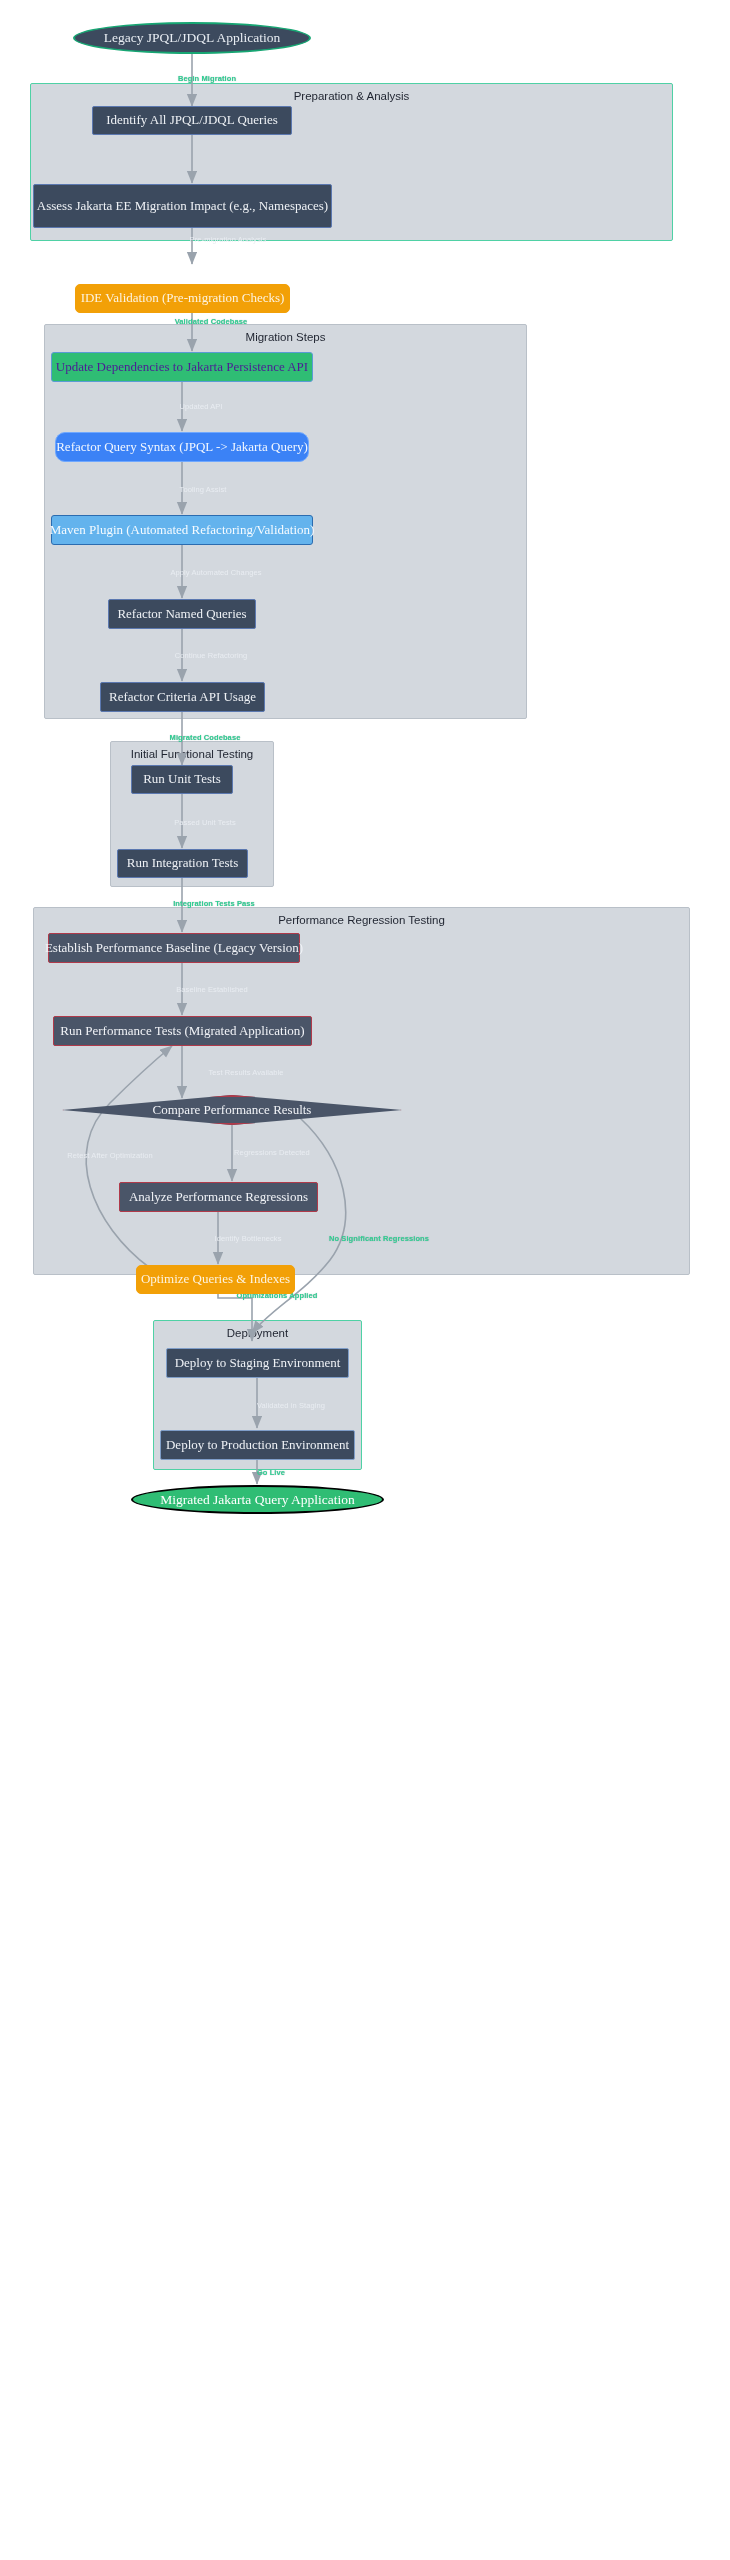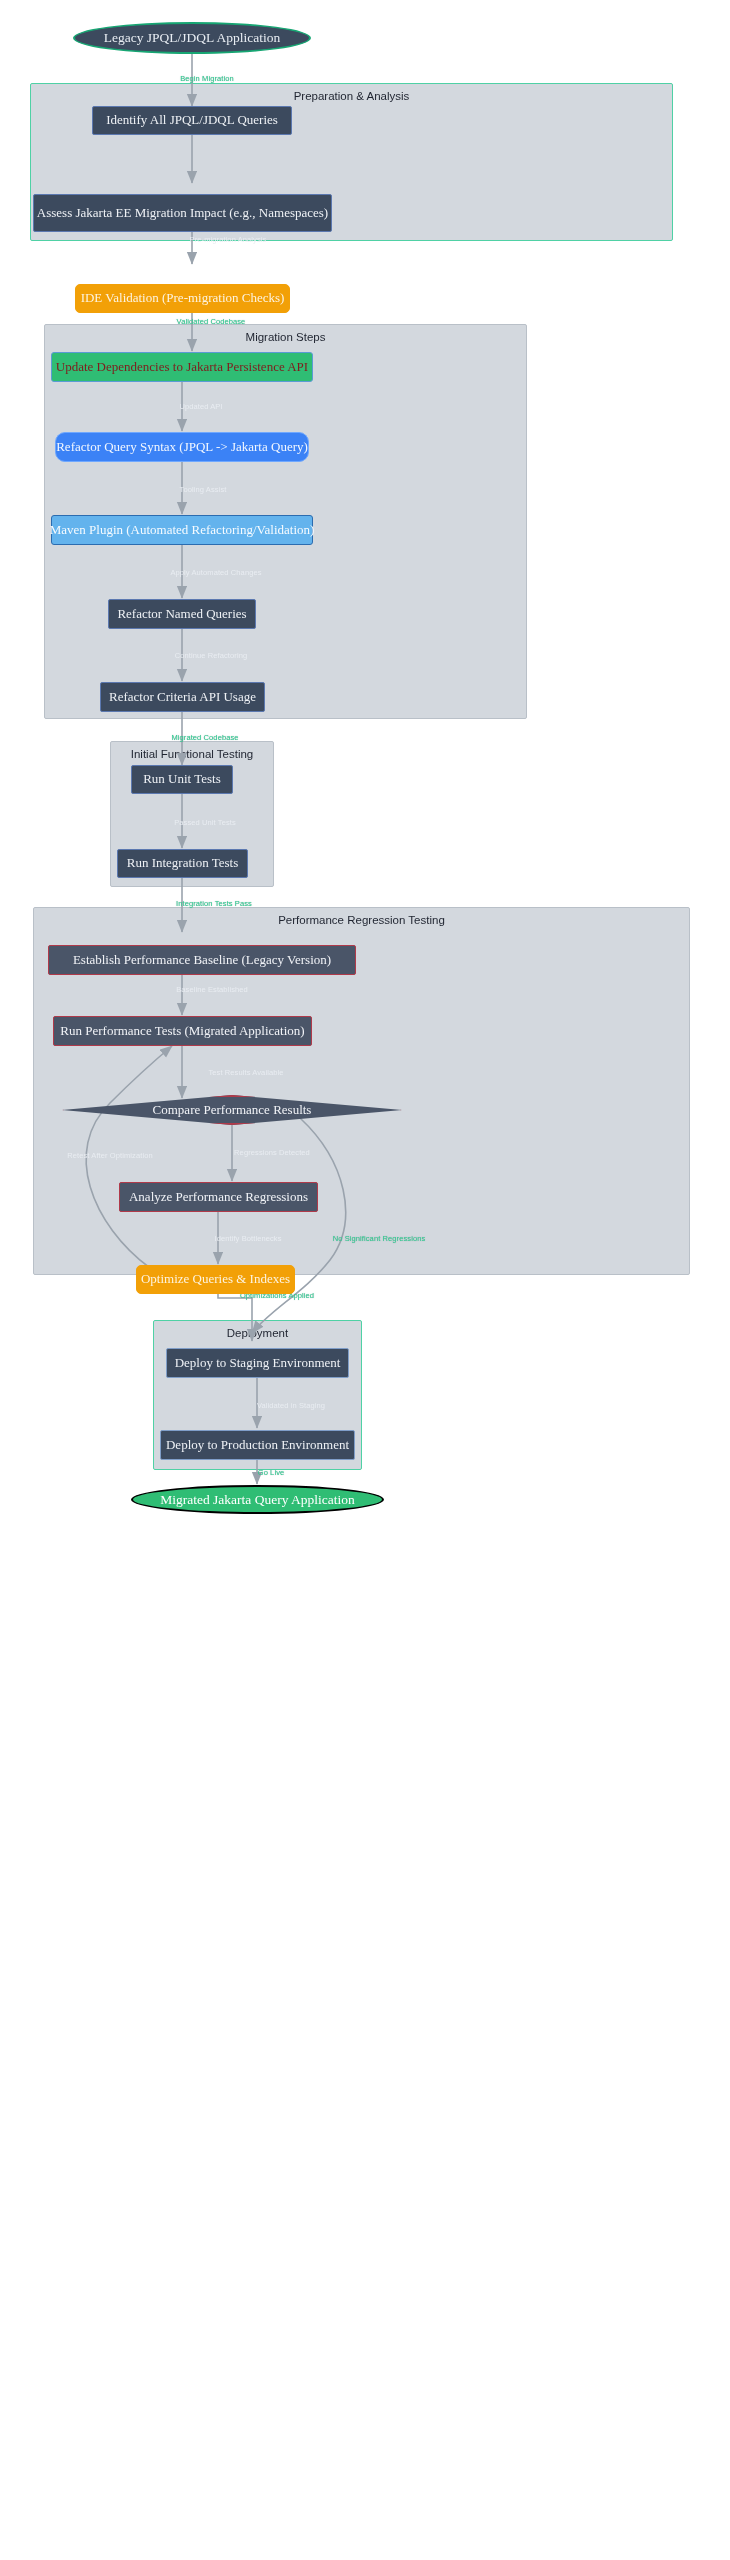--- a/index.html
+++ b/index.html
@@ -57,21 +57,21 @@
     border-radius: 2px;
   }
   .n-orange {
     background: #f2a007;
     color: #fdf3e0;
     border: 1.5px solid #f2a007;
     border-radius: 5px;
   }
   .n-green {
     background: #2fbd74;
-    color: #7f1d1d;
+    color: #4c1d95;
     border: 1.5px solid #5b9bd5;
     border-radius: 3px;
   }
   .n-blue {
     background: #3b82f6;
     color: #f2f7ff;
     border: 1.5px solid #6fa8ff;
     border-radius: 3px;
   }
   .n-lightblue {
@@ -151,20 +151,21 @@
     font-size: 7.5px;
     color: #e9edf2;
     white-space: nowrap;
     z-index: 3;
     transform: translate(-50%, -50%);
     letter-spacing: 0.1px;
   }
   .edge-label.chip {
     color: #2fd193;
     text-shadow: 0 0 1px rgba(120,130,140,0.7);
+    font-weight: bold;
   }
 </style>
 </head>
 <body>
 
 <div id="canvas">
 
   <div class="subgraph teal" style="left:30px; top:83px; width:643px; height:158px;">
     <div class="subgraph-title">Preparation &amp; Analysis</div>
   </div>
@@ -254,21 +255,21 @@
   <div class="edge-label chip" style="left:271px; top:1472px;">Go Live</div>
 
   <div class="node n-start" style="left:73px; top:22px; width:238px; height:32px;">
     <span>Legacy JPQL/JDQL Application</span>
   </div>
 
   <div class="node n-dark" style="left:92px; top:106px; width:200px; height:29px;">
     <span>Identify All JPQL/JDQL Queries</span>
   </div>
 
-  <div class="node n-dark" style="left:33px; top:194px; width:299px; height:38px;">
+  <div class="node n-dark" style="left:33px; top:184px; width:299px; height:44px;">
     <span>Assess Jakarta EE Migration Impact (e.g., Namespaces)</span>
   </div>
 
   <div class="node n-orange" style="left:75px; top:265px; width:215px; height:29px;margin-top:19px;">
     <span>IDE Validation (Pre-migration Checks)</span>
   </div>
 
   <div class="node n-green" style="left:51px; top:352px; width:262px; height:30px;">
     <span>Update Dependencies to Jakarta Persistence API</span>
   </div>
@@ -290,21 +291,21 @@
   </div>
 
   <div class="node n-dark" style="left:131px; top:765px; width:102px; height:29px;">
     <span>Run Unit Tests</span>
   </div>
 
   <div class="node n-dark" style="left:117px; top:849px; width:131px; height:29px;">
     <span>Run Integration Tests</span>
   </div>
 
-  <div class="node n-maroon" style="left:48px; top:933px; width:308px; height:30px;margin-top:12px;">
+  <div class="node n-maroon" style="left:48px; top:933px; width:252px; height:30px;">
     <span>Establish Performance Baseline (Legacy Version)</span>
   </div>
 
   <div class="node n-maroon" style="left:53px; top:1016px; width:259px; height:30px;">
     <span>Run Performance Tests (Migrated Application)</span>
   </div>
 
   <div class="n-decision-wrap" style="left:62px; top:1095px; width:340px; height:30px;">
     <div class="n-decision-shape"></div>
     <div class="n-decision-label">Compare Performance Results</div>

